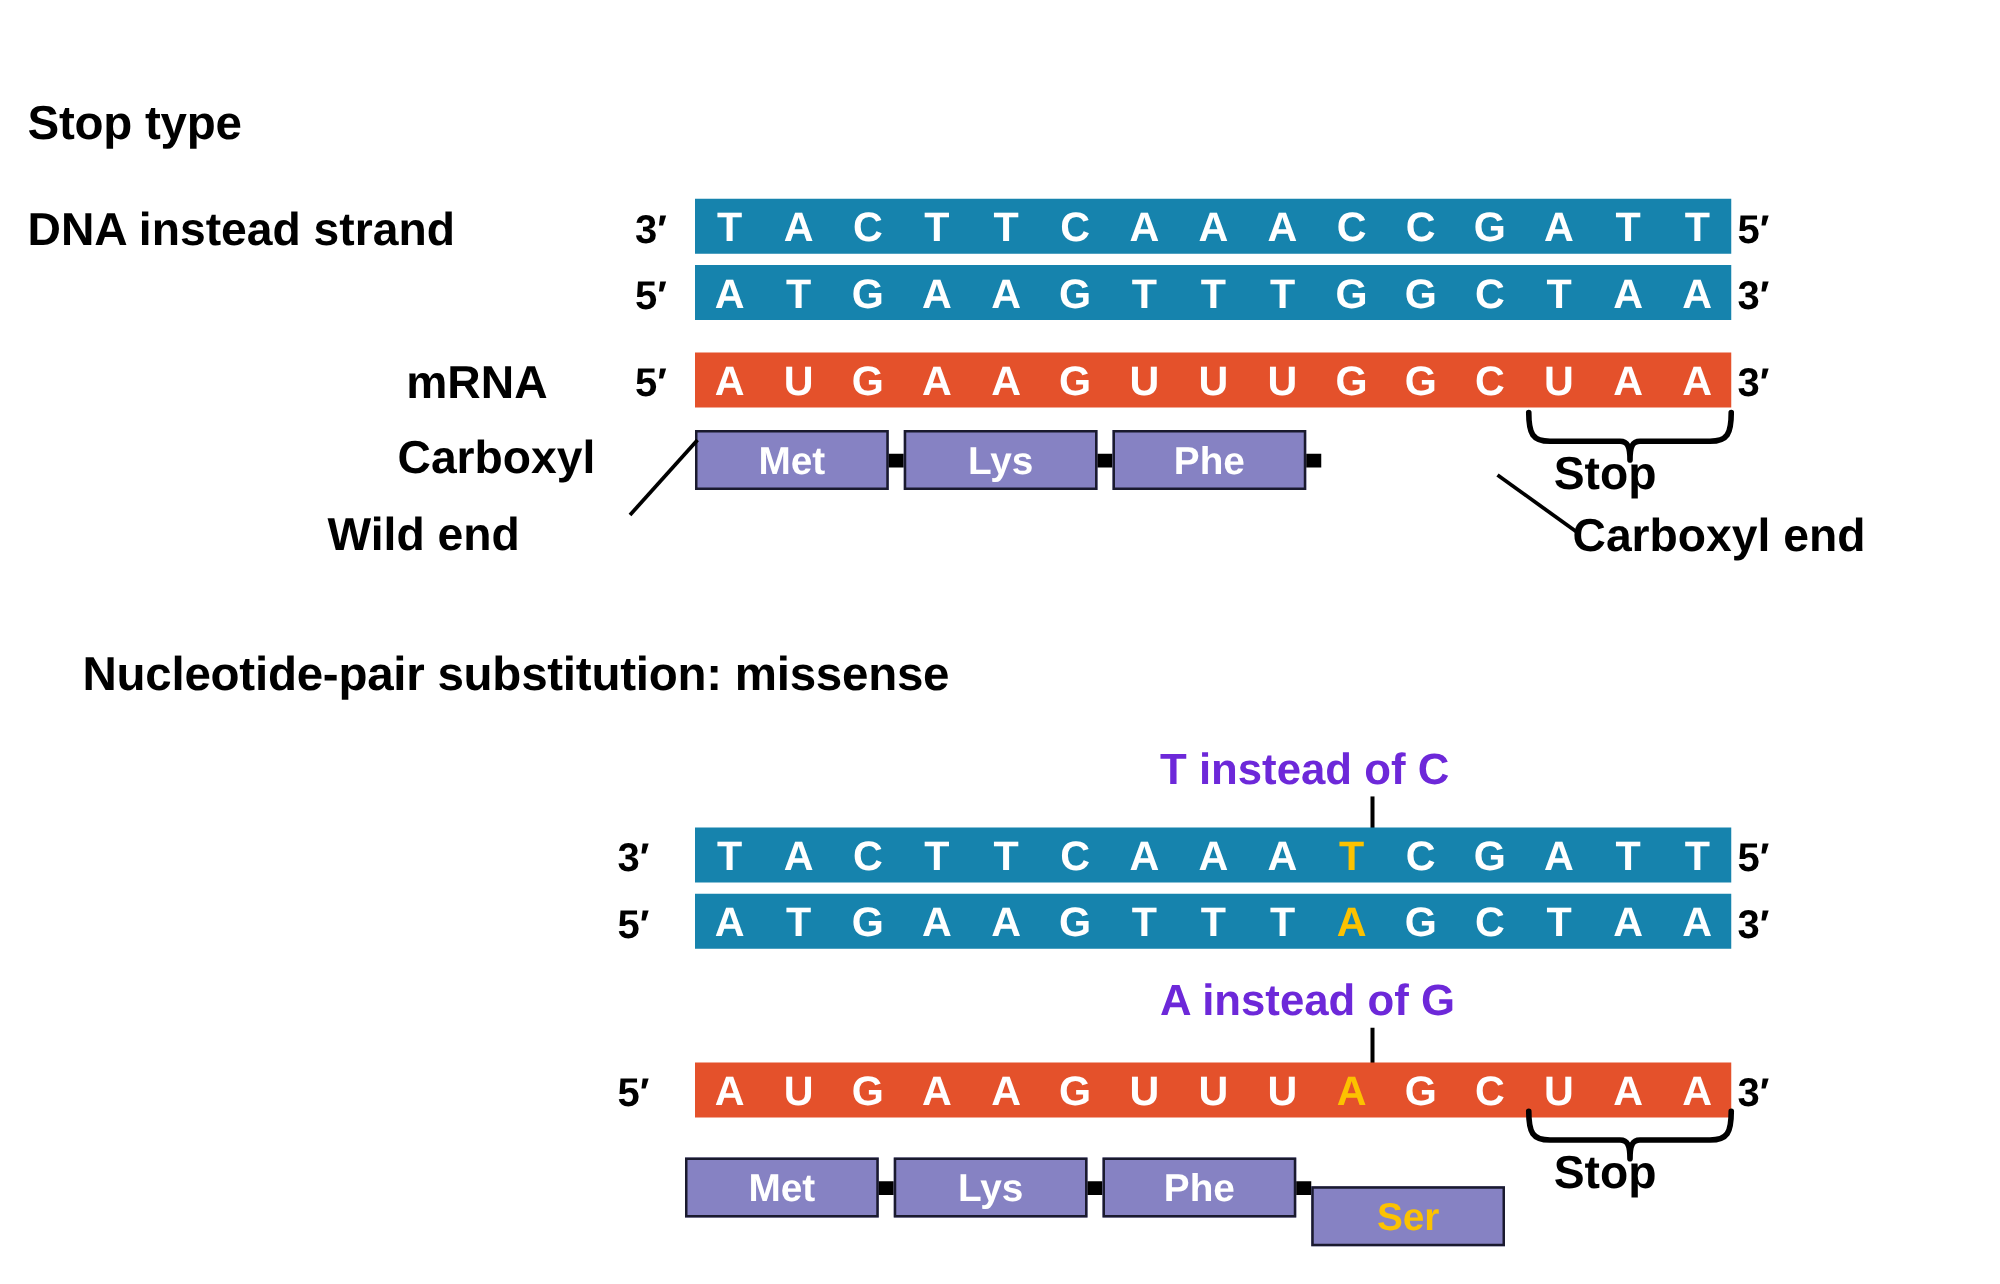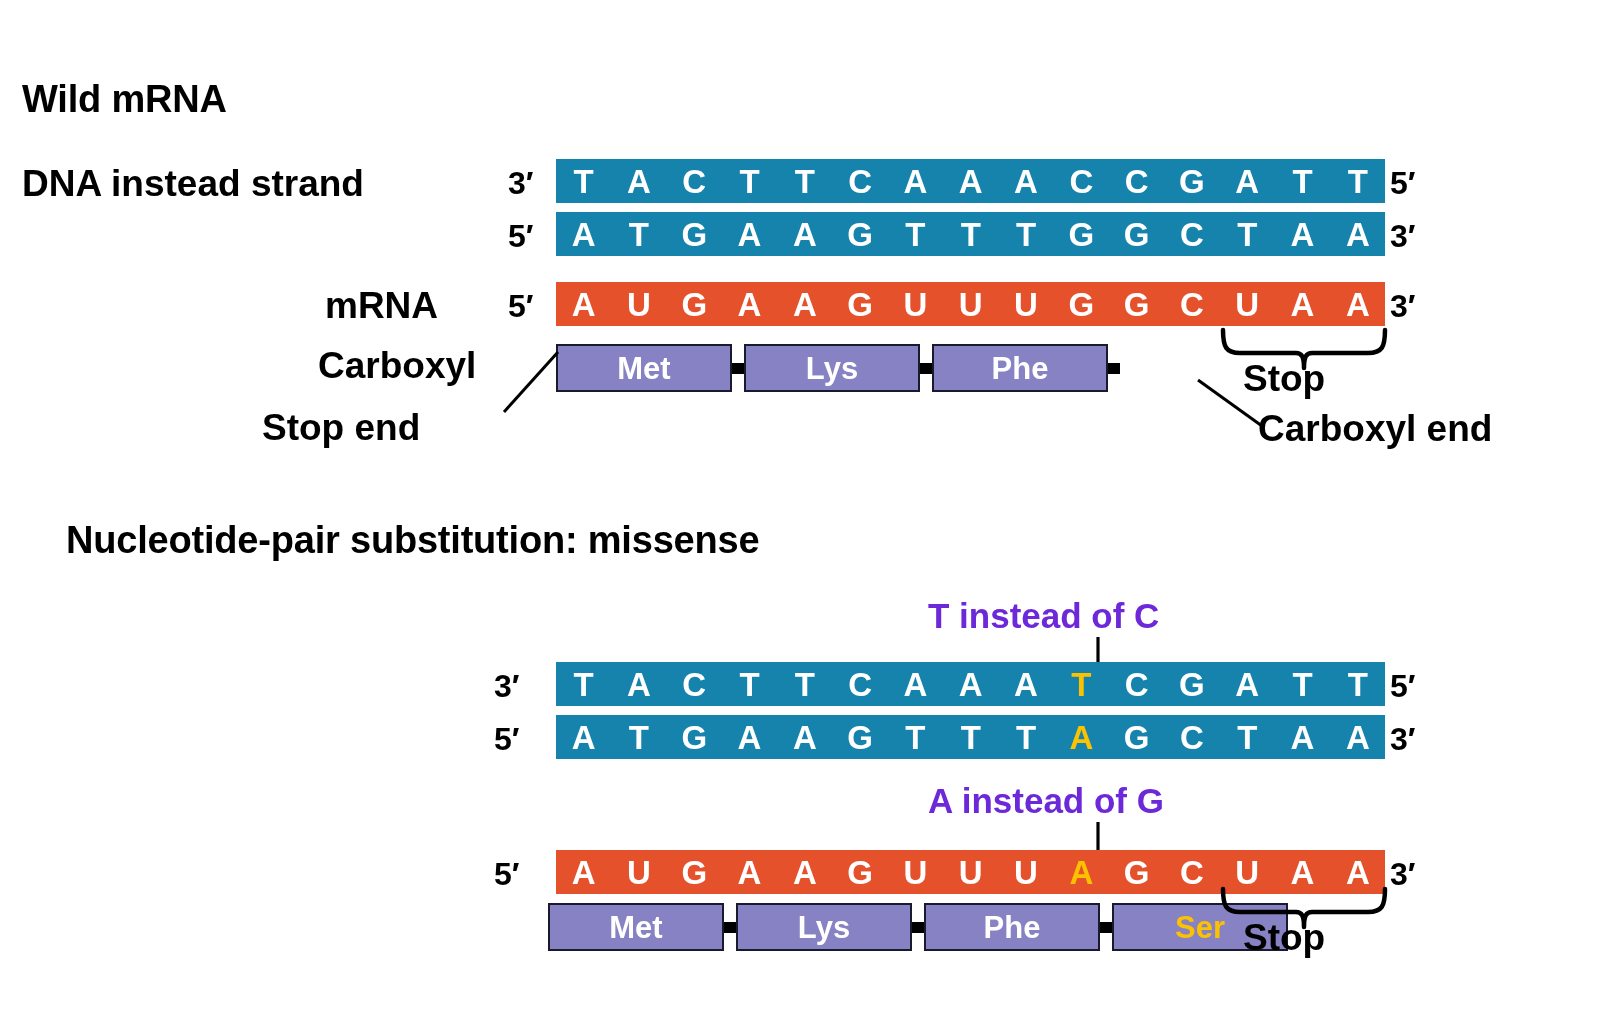--- a/index.html
+++ b/index.html
@@ -73,50 +73,50 @@
     line-height: 1;
     box-sizing: border-box;
   }
   .strand.dna { background: #1683ad; }
   .strand.rna { background: #e4512b; }
   .base.mut { color: #fcc200; }
 
   
   .protein-row { display: flex; align-items: center; }
   .aa-box {
-    width: 176px;
+    width: 155px;
     height: 48px;
     background: #8682c3;
     border: 2.5px solid #1a1a2e;
     box-sizing: border-box;
     display: flex;
     align-items: center;
     justify-content: center;
     font-size: 31px;
     font-weight: bold;
     color: #ffffff;
     line-height: 1;
   }
-  .aa-box.mut-aa { color: #fcc200; }
+  .aa-box.mut-aa { color: #fcc200; margin-top: 46px; }
   .bond {
     width: 12px;
     height: 11px;
     background: #000000;
   }
 
   
   .leader { stroke: #000; stroke-width: 3; fill: none; }
   .brace  { stroke: #000; stroke-width: 4.5; fill: none;
             stroke-linecap: round; stroke-linejoin: round; }
   .tick   { stroke: #000; stroke-width: 3.2; fill: none; }
 </style>
 </head>
 <body>
 
-<div class="abs section-title" style="left:22px; top:78px;">Wild mRNA</div>
+<div class="abs section-title" style="left:22px; top:78px;">Stop type</div>
 
 <div class="abs row-label" style="left:22px; top:163px;">DNA instead strand</div>
 
 <div class="abs end-label" style="left:508px; top:165px;">3′</div>
 <div class="abs strand dna" id="wt-strand-0" style="left:556px; top:159px;">
     <div class="base">T</div>
     <div class="base">A</div>
     <div class="base">C</div>
     <div class="base">T</div>
     <div class="base">T</div>
@@ -177,21 +177,21 @@
 <div class="abs row-label" style="left:318px; top:345px;">Carboxyl</div>
 <div class="abs protein-row" id="wt-protein-row" style="left:556px; top:344px;">
     <div class="aa-box">Met</div>
     <div class="bond"></div>
     <div class="aa-box">Lys</div>
     <div class="bond"></div>
     <div class="aa-box">Phe</div>
     <div class="bond"></div>
   </div>
 
-<div class="abs terminus-label" style="left:262px; top:407px;">Stop end</div>
+<div class="abs terminus-label" style="left:262px; top:407px;">Wild end</div>
 <svg class="abs" style="left:500px; top:340px;" width="70" height="80">
   <line class="leader" x1="4" y1="72" x2="58" y2="12"></line>
 </svg>
 
 <svg class="abs" style="left:1218px; top:327px;" width="172" height="46">
   <path class="brace" d="M5,3 C5,20 8,26 22,26 L78,26 C84,26 86,30 86,41
                           C86,30 88,26 94,26 L150,26 C164,26 167,20 167,3"></path>
 </svg>
 <div class="abs stop-label" style="left:1243px; top:358px;">Stop</div>
 

